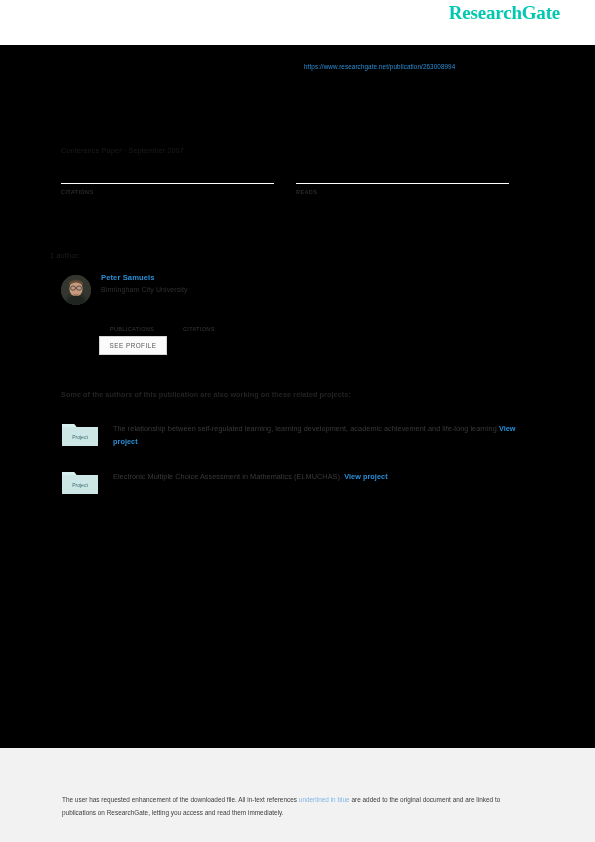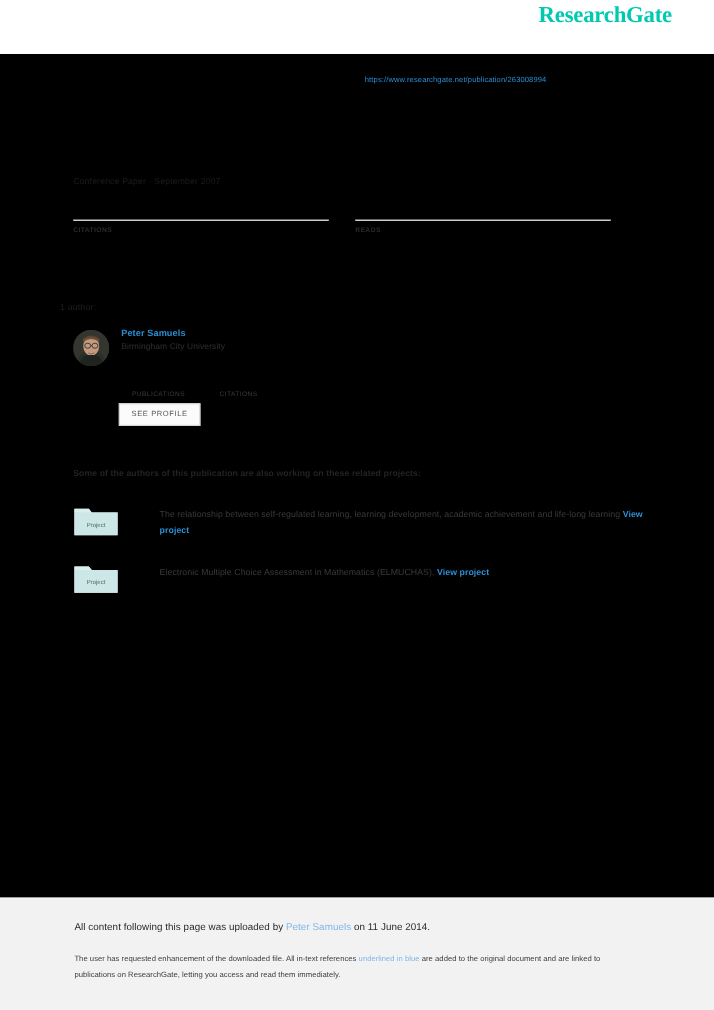--- a/index.html
+++ b/index.html
@@ -213,21 +213,20 @@
   .folder svg { display: block; }
 
   .project-text {
     position: absolute;
     left: 52px; top: 2px;
     width: 423px;
     font-size: 7.3px;
     color: #3a3a3a;
     line-height: 1.85;
     letter-spacing: 0.05px;
-    margin-left: 20px;
   }
   .view-project {
     color: #2b8fd6;
     font-weight: bold;
     cursor: pointer;
   }
 
   
   .footer {
     position: absolute;
@@ -348,19 +347,16 @@
       <rect x="1" y="7" width="36" height="19" fill="#cde7e7"></rect>
       <text x="19" y="19" font-family="Liberation Sans, sans-serif" font-size="5" fill="#3d6a70" text-anchor="middle">Project</text>
     </svg>
   </div>
   <div class="project-text">
     <span>Electronic Multiple Choice Assessment in Mathematics (ELMUCHAS).</span><span> </span><span class="view-project">View project</span>
   </div>
 </div>
 
 <div class="footer">
-  <div class="footer-main">
-    <span>All content following this page was uploaded by </span><span class="footer-link">Peter Samuels</span><span> on 11 June 2014.</span>
-  </div>
   <div class="footer-note">
     <span>The user has requested enhancement of the downloaded file. All in-text references </span><span class="footer-note-link">underlined in blue</span><span> are added to the original document and are linked to publications on ResearchGate, letting you access and read them immediately.</span>
   </div>
 </div>
 
 </body></html>

